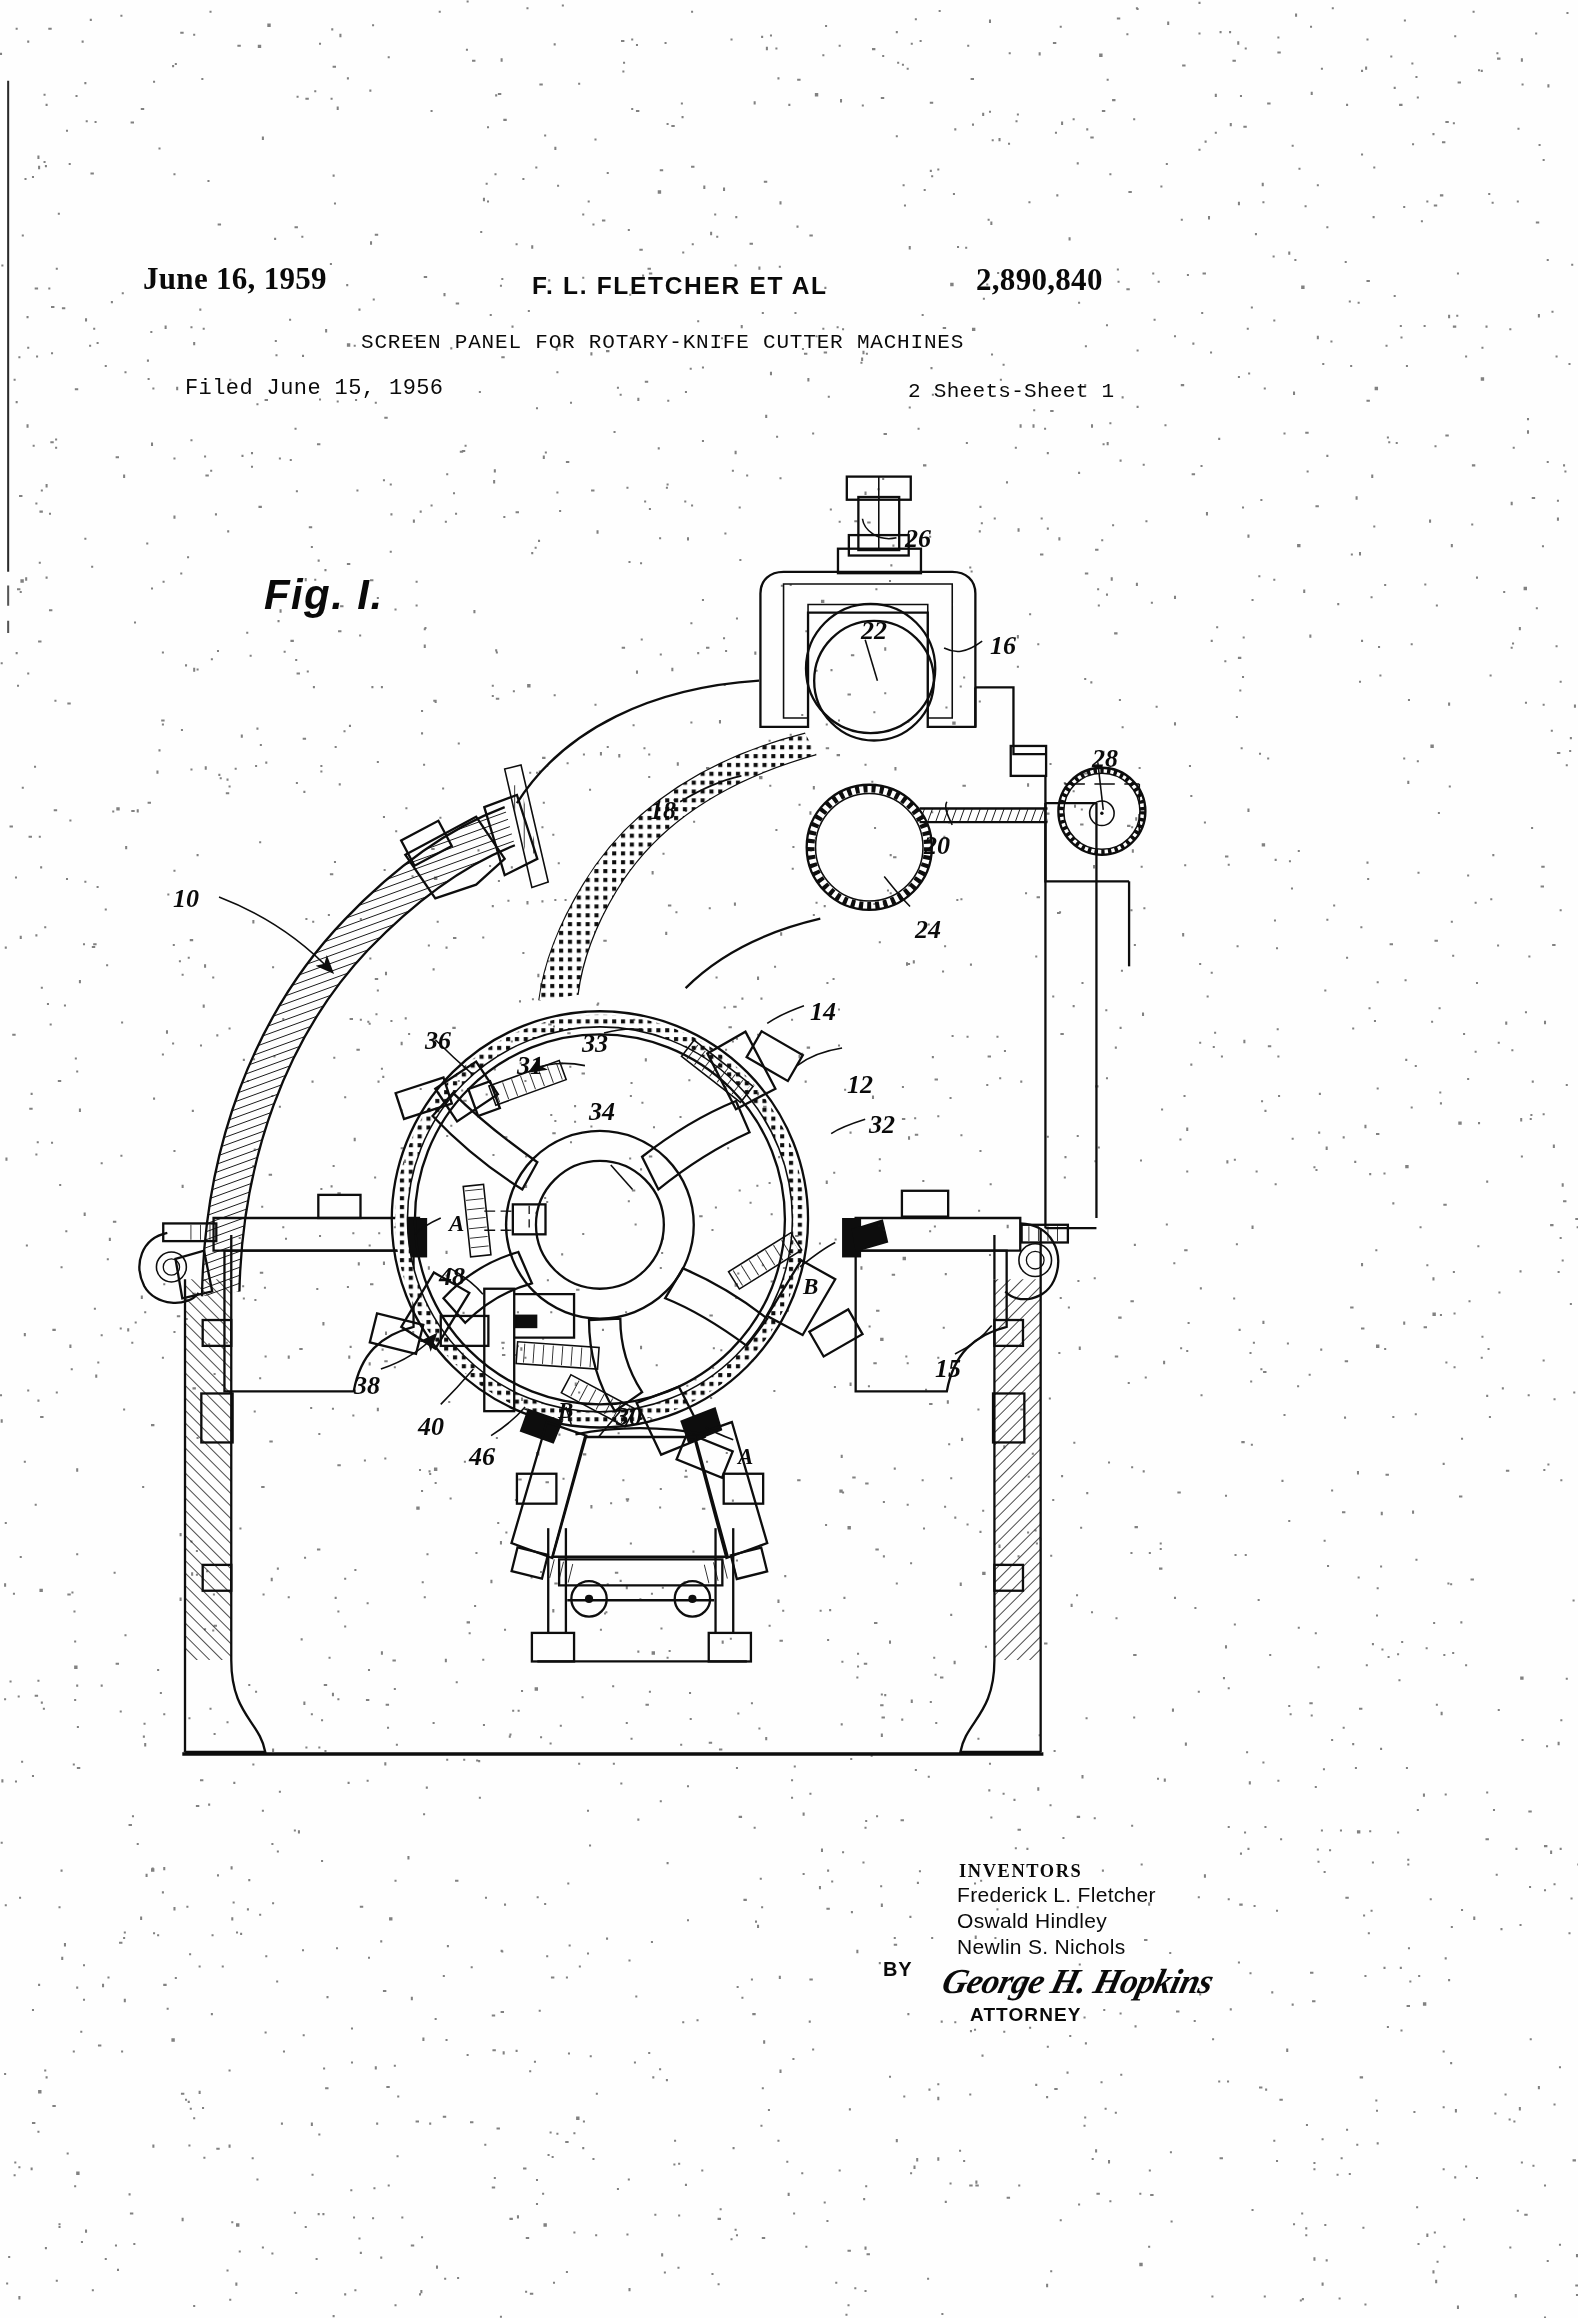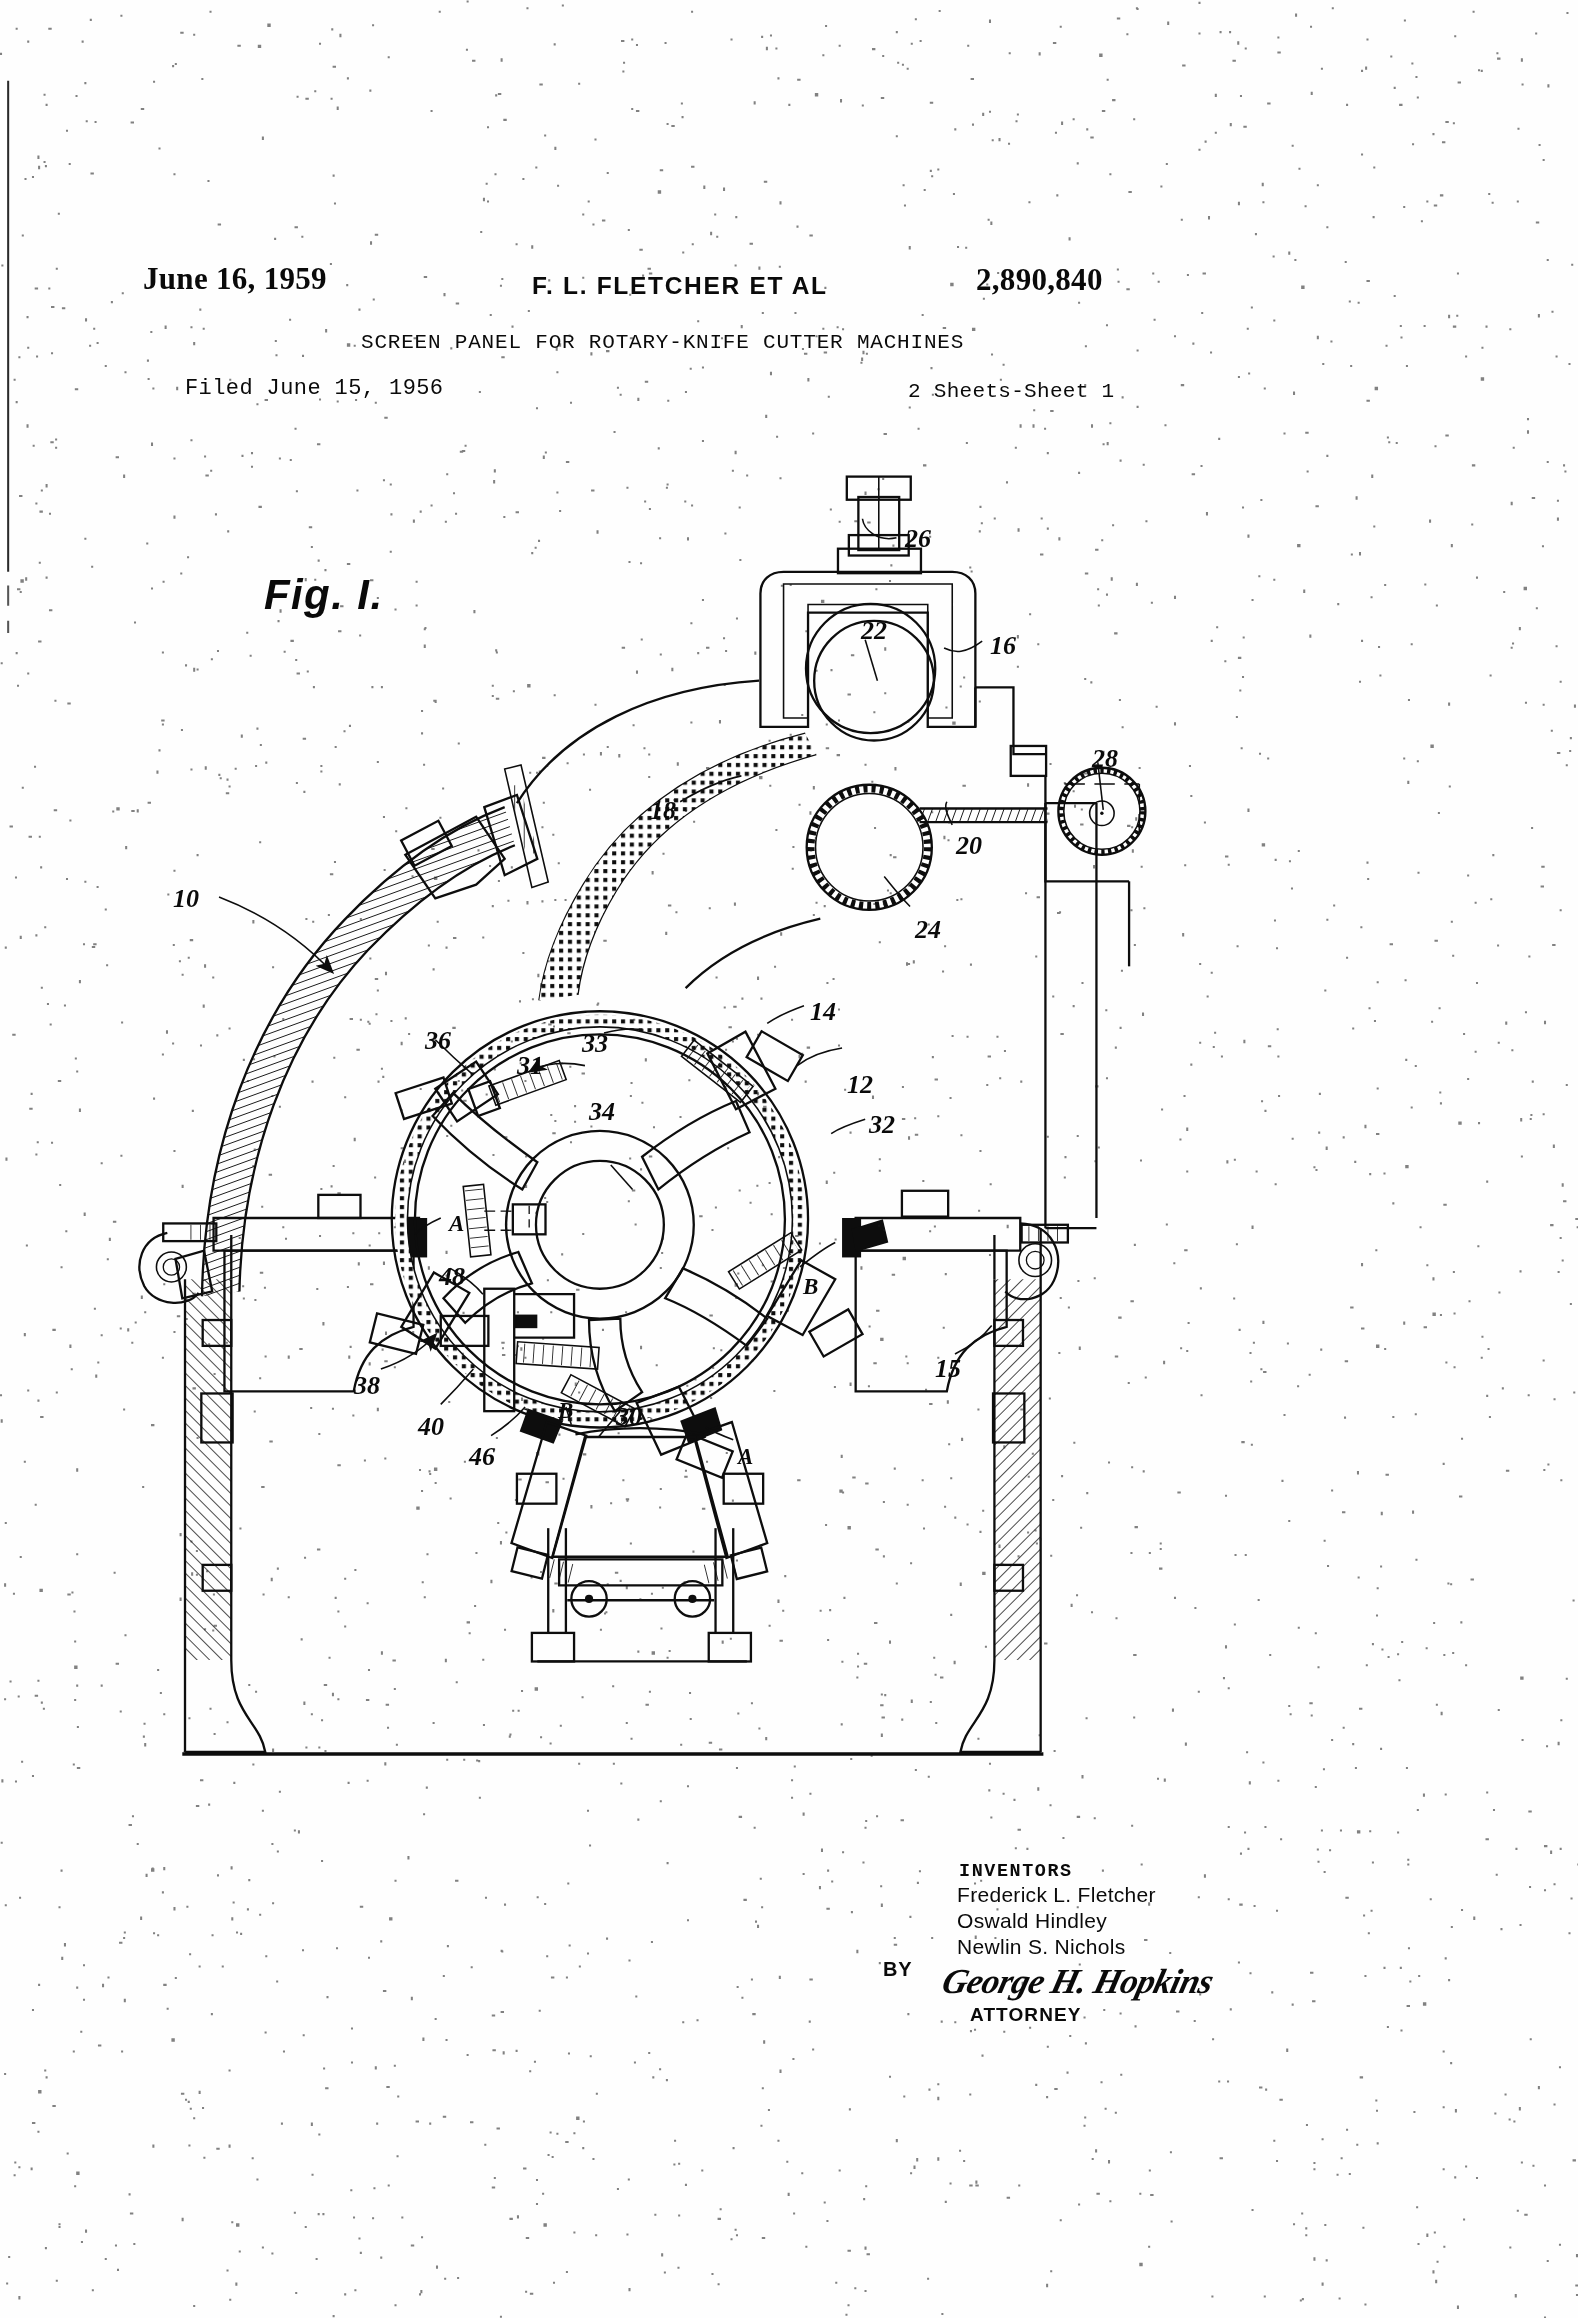--- a/index.html
+++ b/index.html
@@ -55,21 +55,21 @@
   .fig-label{
     position:absolute;left:264px;top:571px;
     font-family:"Liberation Sans", sans-serif;
     font-size:42px;font-weight:600;font-style:italic;
     letter-spacing:1.4px;color:#0a0a0a;white-space:nowrap;
   }
 
   
   .sig{position:absolute;left:917px;top:1861px;width:381px;}
   .sig-inventors{
-    font-family:Liberation Mono, monospace;
+    font-family:Liberation Serif, serif;
     font-weight:bold;font-size:18.4px;letter-spacing:1.6px;
     color:#0a0a0a;margin-left:42px;
   }
   .sig-name{
     font-family:"Liberation Sans", sans-serif;
     font-size:21px;letter-spacing:0.3px;color:#0a0a0a;
     margin-left:40px;line-height:1.23;
   }
   .sig-by{
     position:absolute;left:-34px;top:97px;
@@ -498,21 +498,21 @@
     </g>
   </svg>
 
   <div id="numerals">
       <div class="num" style="left: 173px; top: 884px;">10</div>
       <div class="num" style="left: 905px; top: 524px;">26</div>
       <div class="num" style="left: 861px; top: 616px;">22</div>
       <div class="num" style="left: 990px; top: 631px;">16</div>
       <div class="num" style="left: 1092px; top: 744px;">28</div>
       <div class="num" style="left: 650px; top: 796px;">18</div>
-      <div class="num" style="left: 956px; top: 831px;">20</div>
+      <div class="num" style="left: 924px; top: 831px;">20</div>
       <div class="num" style="left: 915px; top: 915px;">24</div>
       <div class="num" style="left: 810px; top: 997px;">14</div>
       <div class="num" style="left: 847px; top: 1038px; margin-top: 32px;">12</div>
       <div class="num" style="left: 425px; top: 1026px;">36</div>
       <div class="num" style="left: 582px; top: 1029px;">33</div>
       <div class="num" style="left: 517px; top: 1051px;">31</div>
       <div class="num" style="left: 869px; top: 1110px;">32</div>
       <div class="num" style="left: 589px; top: 1097px;">34</div>
       <div class="num small" style="left: 449px; top: 1211px;">A</div>
       <div class="num" style="left: 439px; top: 1262px;">48</div>

